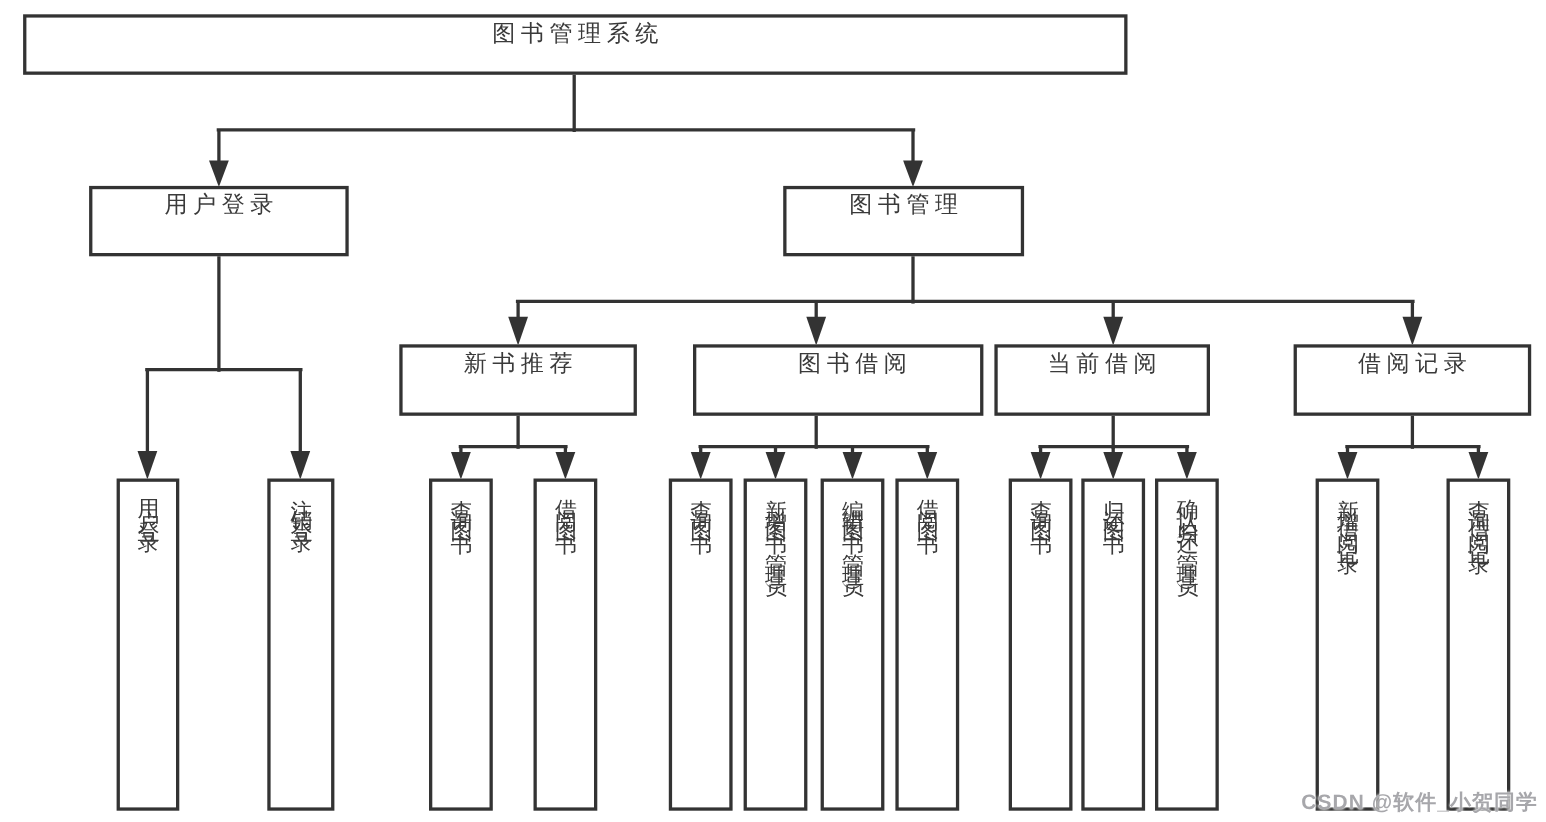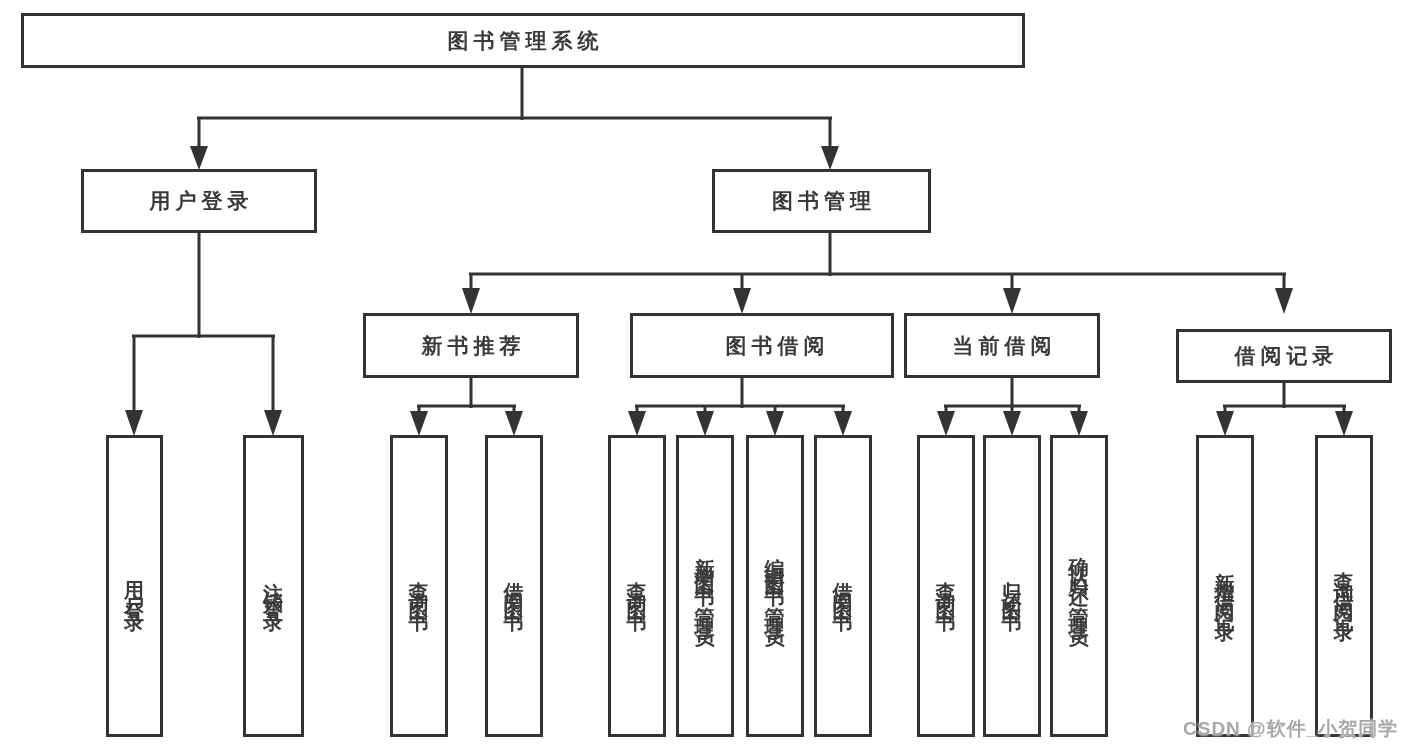--- a/index.html
+++ b/index.html
@@ -31,24 +31,22 @@
   }
   svg.connectors polygon{
     fill:var(--line);
   }
   .box{
     position:absolute;
     box-sizing:border-box;
     border:3px solid var(--line);
     background:var(--background);
     display:flex;
-    align-items:center;
     justify-content:center;
     color:var(--text);
-    font-weight:bold;
   }
   .h-label{
     font-size:21px;
     letter-spacing:5px;
     padding-left:5px;
     white-space:nowrap;
     color:var(--text);
   }
   .leaf{
     top:435px;
@@ -169,21 +167,21 @@
 
   <div class="box" style="left:363px;top:313px;width:216px;height:65px;">
     <span class="h-label">新书推荐</span>
   </div>
   <div class="box" style="left:630px;top:313px;width:264px;height:65px;padding-left:26px;">
     <span class="h-label">图书借阅</span>
   </div>
   <div class="box" style="left:904px;top:313px;width:196px;height:65px;">
     <span class="h-label">当前借阅</span>
   </div>
-  <div class="box" style="left:1176px;top:313px;width:216px;height:54px;margin-top:16px;">
+  <div class="box" style="left:1176px;top:313px;width:216px;height:65px;">
     <span class="h-label">借阅记录</span>
   </div>
 
   <div class="box leaf" style="left:106px;width:57px;">
     <span class="v-label">用户登录</span>
   </div>
   <div class="box leaf" style="left:243px;width:61px;">
     <span class="v-label">注销登录</span>
   </div>
 

